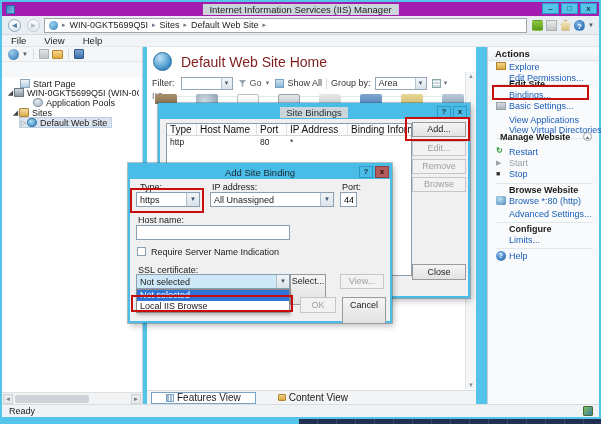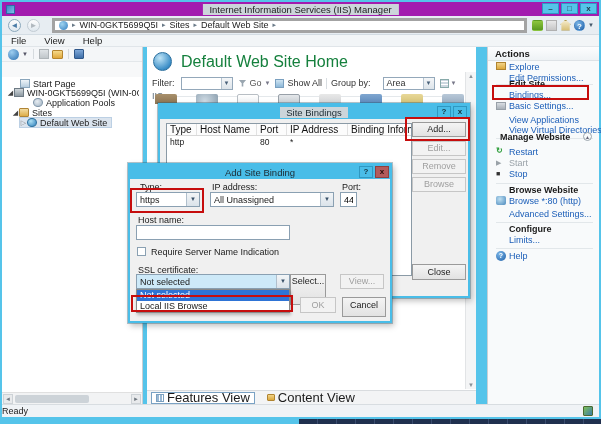--- a/index.html
+++ b/index.html
@@ -7,21 +7,21 @@
   body{position:relative;font-family:"Liberation Sans",sans-serif;background:#55c4ea;color:#1a1a1a;font-size:10px}
   .abs{position:absolute}
   
   .titlebar{left:2px;top:2px;right:2px;height:14px;background:#a21caf;display:flex;align-items:center}
   .app-icon{width:9px;height:9px;margin-left:4px;background:linear-gradient(135deg,#3a84c8,#7fc0e8);border:1px solid #2a6ca8}
   .title-chip{position:absolute;left:50%;transform:translateX(-50%);background:#ccd5da;padding:0 7px;font-size:9.5px;color:#222;white-space:nowrap}
   .winbtn{position:absolute;top:1px;width:17px;height:11px;border:1px solid #2f99c4;background:#55c4ea;color:#1c3a4a;font-size:8px;line-height:9px;text-align:center;font-weight:bold}
   .addressbar{left:2px;top:16px;right:2px;height:19px;background:#e7edf2;display:flex;align-items:center;border-bottom:1px solid #d3dce3}
   .navcircle{width:13px;height:13px;border-radius:50%;border:1px solid #8aa8bc;background:linear-gradient(#fdfdfd,#dfe8ef);text-align:center;line-height:11px;font-size:8px;color:#4a7ba6;margin-left:6px}
   .navcircle.disabled{color:#b0b8be;border-color:#c2ccd4}
-  .breadcrumb{height:15px;background:#fff;border:3px solid #a3a3a3;flex:1;margin-left:12px;display:flex;align-items:center;overflow:hidden}
+  .breadcrumb{height:15px;background:#fff;border:1px solid #a3a3a3;flex:1;margin-left:4px;display:flex;align-items:center;overflow:hidden}
   .crumb{font-size:9px;color:#222;padding:0 2px;white-space:nowrap}
   .crumb-sep{font-size:7px;color:#6a7a88;padding:0 2px}
   .globe-mini{width:9px;height:9px;border-radius:50%;background:radial-gradient(circle at 35% 35%,#9fd4f0,#2f7cc0);margin:0 2px 0 4px;flex:none}
   .bar-icons{display:flex;align-items:center;gap:3px;padding:0 5px}
   .bar-ico{width:11px;height:11px;border:1px solid transparent}
   .menubar{left:2px;top:35px;right:2px;height:12px;background:#f2f5f7;display:flex;align-items:flex-start;border-bottom:1px solid #e0e5e9}
   .menu-item{font-size:9.5px;padding:0 9px;color:#222}
   
   .connections{left:2px;top:47px;width:141px;bottom:20px;background:#f7f8f9;border-right:1px solid #c9cfd4}
   .panel-header{height:14px;line-height:14px;padding-left:7px;font-weight:bold;font-size:9.5px;background:linear-gradient(#fcfdfe,#eef2f5);border-bottom:1px solid #dde2e6}
@@ -31,32 +31,32 @@
   .tree-row{position:absolute;height:11px;display:flex;align-items:center;font-size:9px;white-space:nowrap}
   .tw{width:7px;height:7px;flex:none;font-size:7px;line-height:7px;color:#444;text-align:center}
   .ti{width:10px;height:9px;flex:none;margin-right:3px}
   .sel-row{background:#dbe4ee;border:1px solid #bcd0e4}
   .hscroll{position:absolute;left:0;right:0;bottom:0;height:12px;background:#f2f3f4;border-top:1px solid #e0e0e0;display:flex;align-items:center}
   .sbtn{width:10px;height:10px;background:#e8eaec;border:1px solid #cdd2d6;font-size:6px;line-height:8px;text-align:center;color:#707880}
   .sthumb{height:8px;background:#cdd3d8;border-radius:2px}
   .main{left:147px;top:47px;width:329px;bottom:20px;background:#fff}
   .main-header{position:absolute;left:6px;top:5px;display:flex;align-items:center;gap:9px}
   .globe-big{width:19px;height:19px;border-radius:50%;background:radial-gradient(circle at 35% 30%,#bfe4f6,#3d8fc8 70%,#1f6aa0);border:1px solid #2a6f9e}
-  .main-title{font-size:16px;color:#15803d}
+  .main-title{font-size:14px;color:#7f1d1d}
   .filterbar{position:absolute;left:0;right:0;top:28px;height:16px;display:flex;align-items:center;font-size:9px;color:#333}
   .combo{background:#fff;border:1px solid #94a8ba;height:13px;display:flex;align-items:center;justify-content:space-between;font-size:9px;padding-left:3px}
   .combo .arrowbox{width:11px;height:100%;background:linear-gradient(#f4f6f8,#dde4ea);border-left:1px solid #b6c4d0;color:#49617a;font-size:6px;line-height:11px;text-align:center}
   .vline{width:1px;height:11px;background:#d8dde1;margin:0 4px}
   .iis-grouplabel{position:absolute;left:5px;top:44px;font-size:9px;color:#5a6b7a}
   .iis-gline{position:absolute;left:22px;right:14px;top:49px;height:1px;background:#e4e8eb}
   .feat-row{position:absolute;left:8px;top:47px;height:10px;display:flex;gap:19px;overflow:hidden}
   .feat{width:22px;height:20px;border-radius:2px;flex:none}
   .vscroll{position:absolute;right:0;top:25px;bottom:15px;width:11px;background:#f4f5f6;border-left:1px solid #e2e4e6;font-size:6px;color:#8a9298;text-align:center}
   .tabsrow{position:absolute;left:0;right:0;bottom:0;height:14px;background:#f3f4f5;border-top:1px solid #d9dcdf;display:flex;align-items:center;padding-left:4px;gap:8px}
-  .tab{display:flex;align-items:center;gap:3px;font-size:13px;height:12px;padding:0 4px}
+  .tab{display:flex;align-items:center;gap:3px;font-size:10px;height:12px;padding:0 14px}
   .tab.active{background:#fff;border:1px solid #7aa2c4}
   .actions{left:487px;top:47px;width:112px;bottom:20px;background:#f8fafb;border-left:1px solid #c9cfd4}
   .act-item{position:absolute;left:21px;font-size:9px;color:#1b5eb8;white-space:nowrap}
   .act-head{position:absolute;left:21px;font-size:9px;font-weight:bold;color:#1a1a1a;white-space:nowrap}
   .act-ico{position:absolute;left:8px;width:10px;height:10px;font-size:8px;line-height:10px}
   .act-div{position:absolute;left:8px;right:6px;height:1px;background:#e2e7ea}
   .statusbar{left:2px;right:2px;bottom:7px;height:13px;background:#f0f3f6;border-top:1px solid #d8dde1;display:flex;align-items:center}
   .taskbar-frag{left:299px;right:0;bottom:0;height:5px;background:#20304e;background-image:repeating-linear-gradient(90deg,#20304e 0 18px,#3a4c6e 18px 19px)}
   
   .dialog{position:absolute;border:2px solid #49bde8;box-shadow:0 0 0 1px rgba(40,90,110,.35),2px 3px 6px rgba(0,0,0,.25);background:#f0f0f0}
@@ -173,21 +173,21 @@
         <span></span>
         <span class="arrowbox">▼</span>
       </div>
     <div style="width:8px;height:7px;margin-left:6px;background:#9aa6b0;clip-path:polygon(0 0,100% 0,60% 55%,60% 100%,40% 100%,40% 55%)"></div>
     <span style="margin-left:3px;color:#555">Go</span>
     <span style="font-size:6px;color:#778;margin-left:3px">▼</span>
     <div style="width:9px;height:9px;margin-left:5px;background:linear-gradient(#cfe4f2,#8db8d8);border:1px solid #7aa0c0"></div>
     <span style="margin-left:3px">Show All</span>
     <div class="vline"></div>
     <span>Group by:</span>
-    <div class="combo" style="width:52px;margin-left:12px">
+    <div class="combo" style="width:52px;margin-left:4px">
         <span>Area</span>
         <span class="arrowbox">▼</span>
       </div>
     <div style="width:9px;height:9px;margin-left:5px;border:1px solid #8aa;background:repeating-linear-gradient(0deg,#cdd8e0 0 2px,#fff 2px 3px)"></div>
     <span style="font-size:6px;color:#778;margin-left:2px">▼</span>
   </div>
   <div class="iis-grouplabel">IIS</div>
   <div class="iis-gline"></div>
   <div class="feat-row">
     <div class="feat" style="background:linear-gradient(#a8906c,#6e5434)"></div>
@@ -243,21 +243,21 @@
   <div class="act-item" style="top:162px">Advanced Settings...</div>
   <div class="act-div" style="top:175px"></div>
   <div class="act-head" style="top:177px">Configure</div>
   <div class="act-item" style="top:188px">Limits...</div>
   <div class="act-div" style="top:201px"></div>
   <div class="act-ico" style="top:204px;background:radial-gradient(circle at 35% 30%,#7ab6e8,#2160a8);border-radius:50%;color:#fff;font-size:7px;text-align:center;font-weight:bold">?</div>
   <div class="act-item" style="top:204px">Help</div>
 </div>
 
 <div class="abs statusbar">
-  <span style="font-size:9px">Ready</span>
+  <span style="margin-left:7px;font-size:9px">Ready</span>
   <div style="margin-left:auto;margin-right:6px;width:10px;height:10px;background:linear-gradient(135deg,#7fc058,#3a7ca8);border:1px solid #4a6a30;border-radius:1px"></div>
 </div>
 <div class="abs taskbar-frag"></div>
 
 <div class="dialog" style="left:158px;top:103px;width:312px;height:195px;z-index:10">
   <div class="dlg-title">
     <span class="chip">Site Bindings</span>
     <div class="dlg-btn" style="right:17px">?</div>
     <div class="dlg-btn" style="right:1px">x</div>
   </div>
@@ -314,20 +314,20 @@
       <span>Not selected</span>
       <span class="arrowbox">▼</span>
     </div>
     <div class="btn" style="left:160px;top:95px;width:36px;height:31px;line-height:13px">Select...</div>
     <div class="btn disabled" style="left:210px;top:95px;width:44px;height:15px;line-height:13px">View...</div>
     <div class="droplist" style="left:6px;top:110px;width:154px;z-index:5">
       <div class="dli sel">Not selected</div>
       <div class="dli">Local IIS Browse</div>
     </div>
     <div class="btn disabled" style="left:170px;top:118px;width:36px;height:16px;line-height:14px">OK</div>
-    <div class="btn" style="left:212px;top:118px;width:44px;height:20px;line-height:14px">Cancel</div>
+    <div class="btn" style="left:212px;top:118px;width:44px;height:27px;line-height:14px">Cancel</div>
   </div>
 </div>
 
 <div class="hl" style="left:492px;top:85px;width:97px;height:15px"></div>
 <div class="hl" style="left:405px;top:117px;width:65px;height:24px"></div>
 <div class="hl" style="left:130px;top:188px;width:74px;height:25px"></div>
 <div class="hl" style="left:131px;top:295px;width:162px;height:17px"></div>
 
 </body></html>

